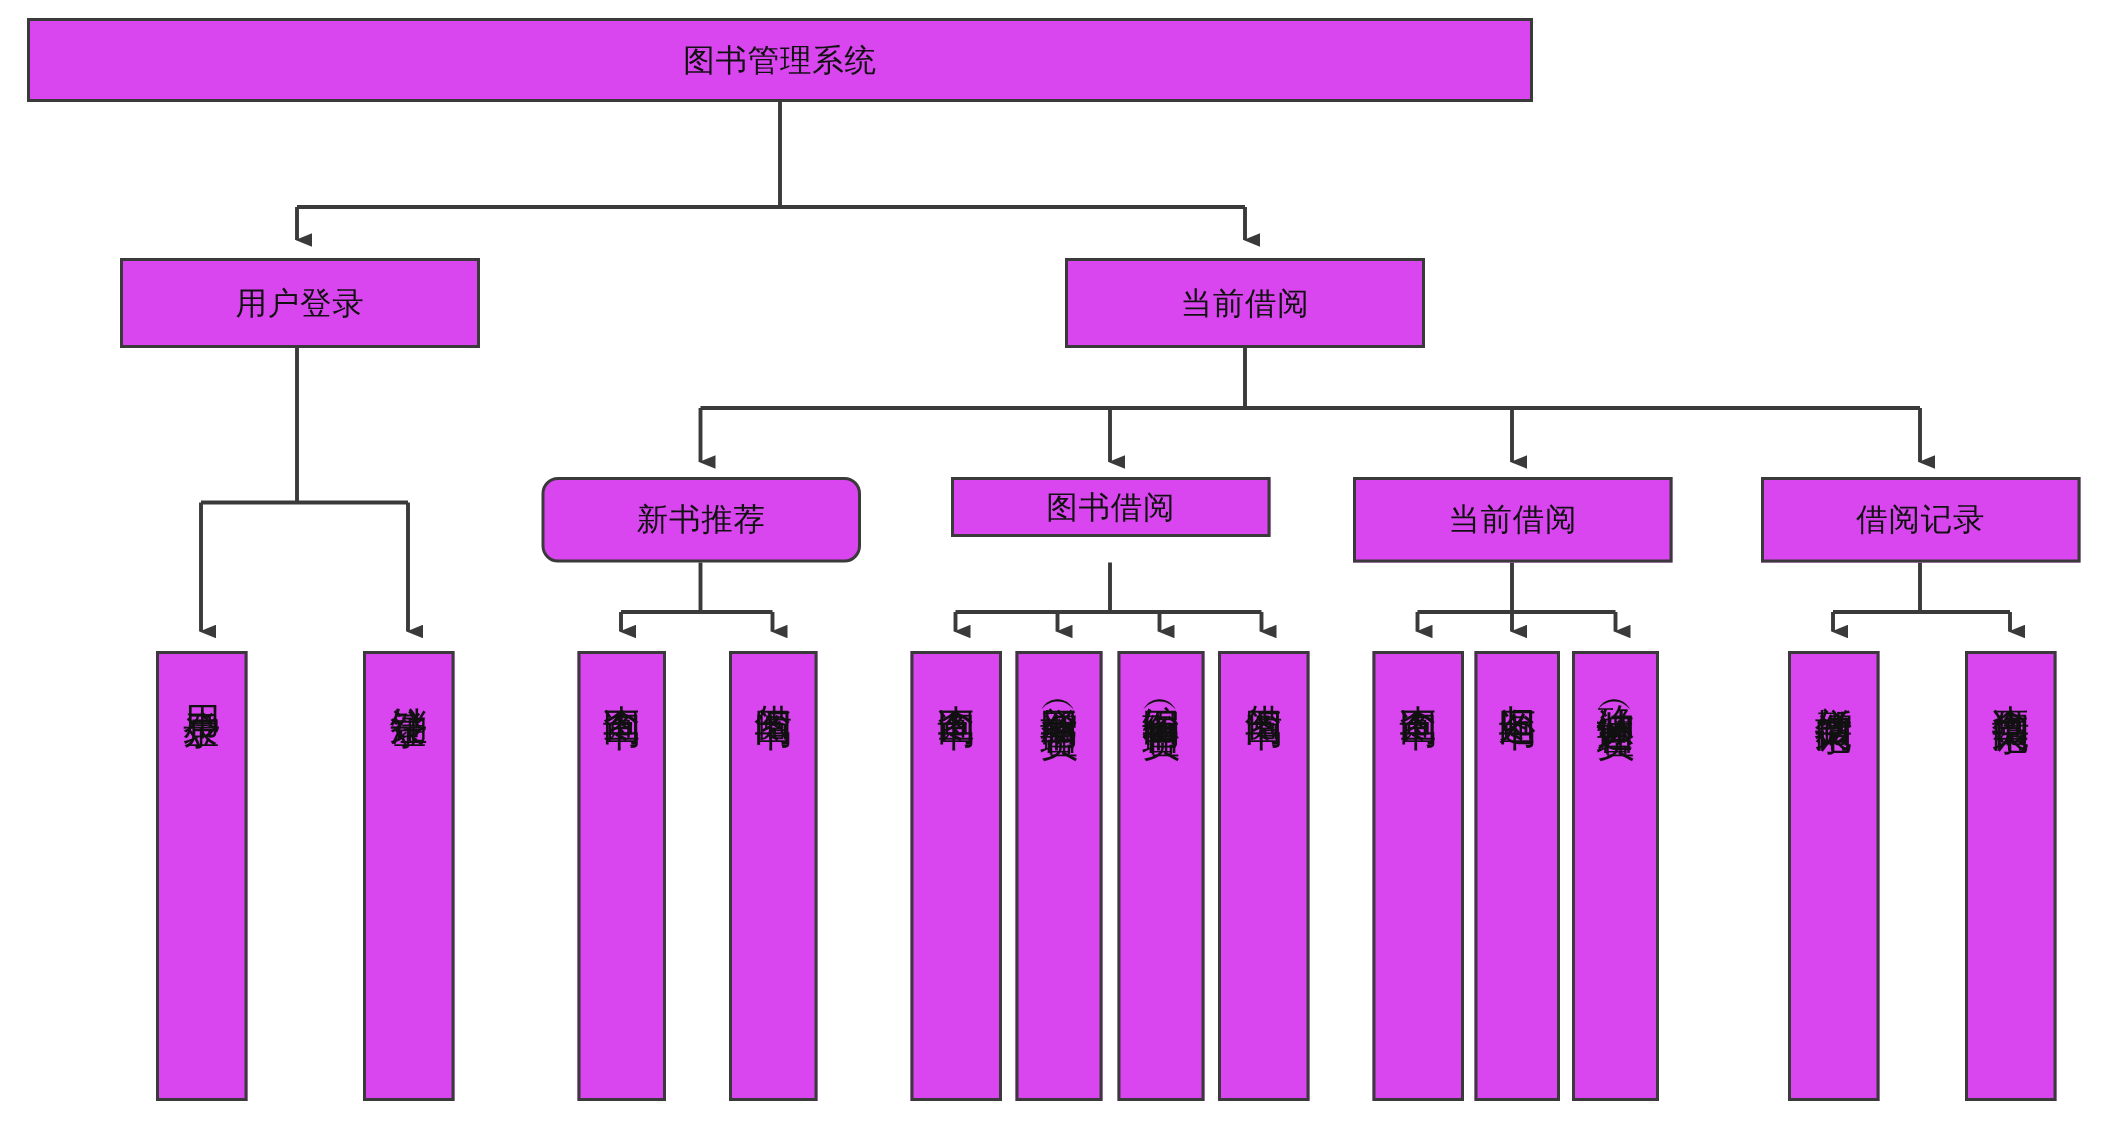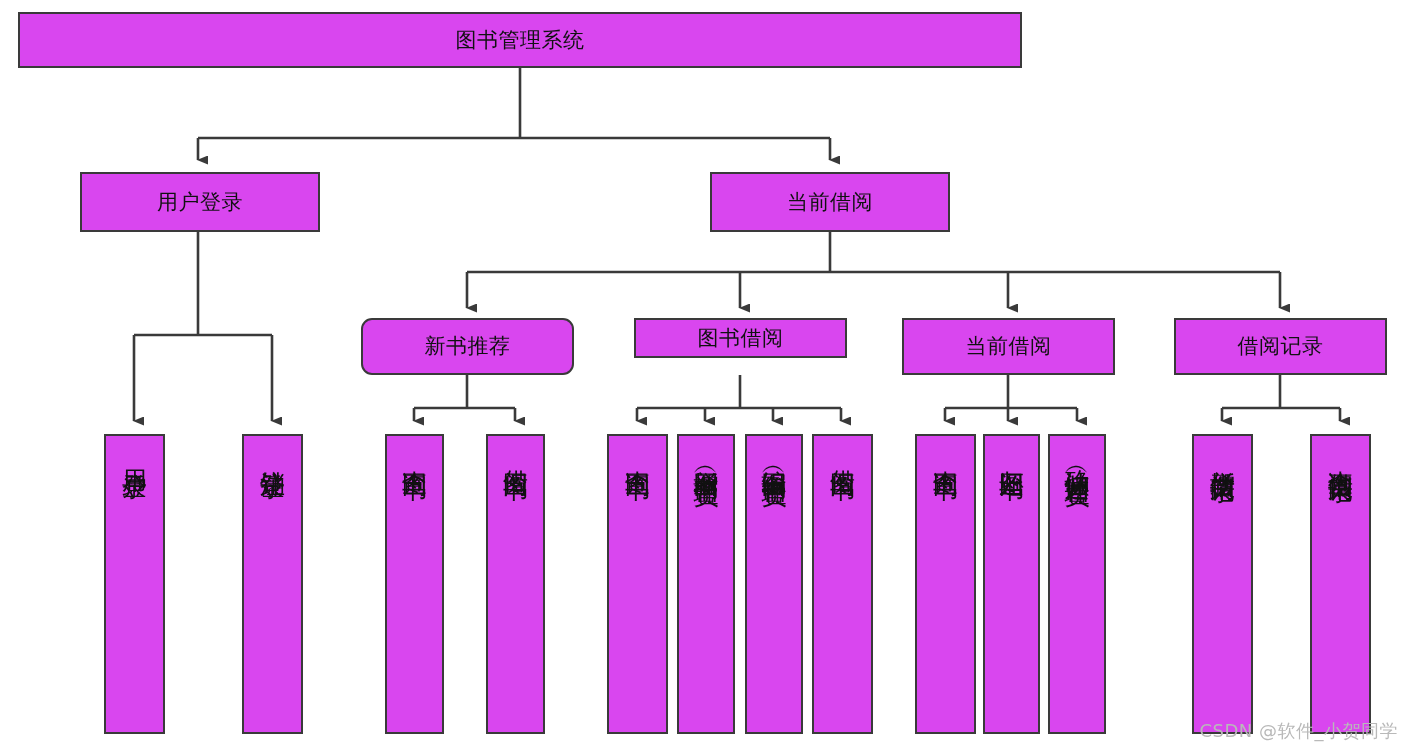--- a/index.html
+++ b/index.html
@@ -191,15 +191,14 @@
     <span class="node-label">确认归还（管理员）</span>
   </div>
 
   <div class="node v" style="left:1192px; top:434px; width:61px; height:300px;">
     <span class="node-label">新增借阅记录</span>
   </div>
   <div class="node v" style="left:1310px; top:434px; width:61px; height:300px;">
     <span class="node-label">查询借阅记录</span>
   </div>
 
-  <div class="watermark">CSDN @软件_小贺同学</div>
 
 </div>
 
 </body></html>

